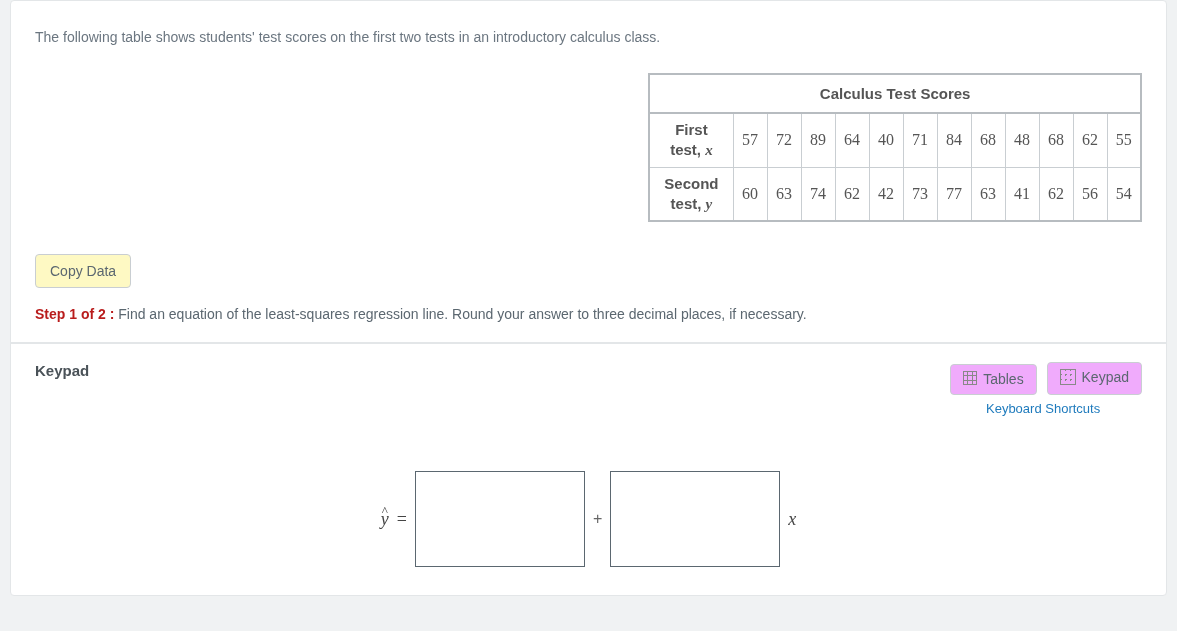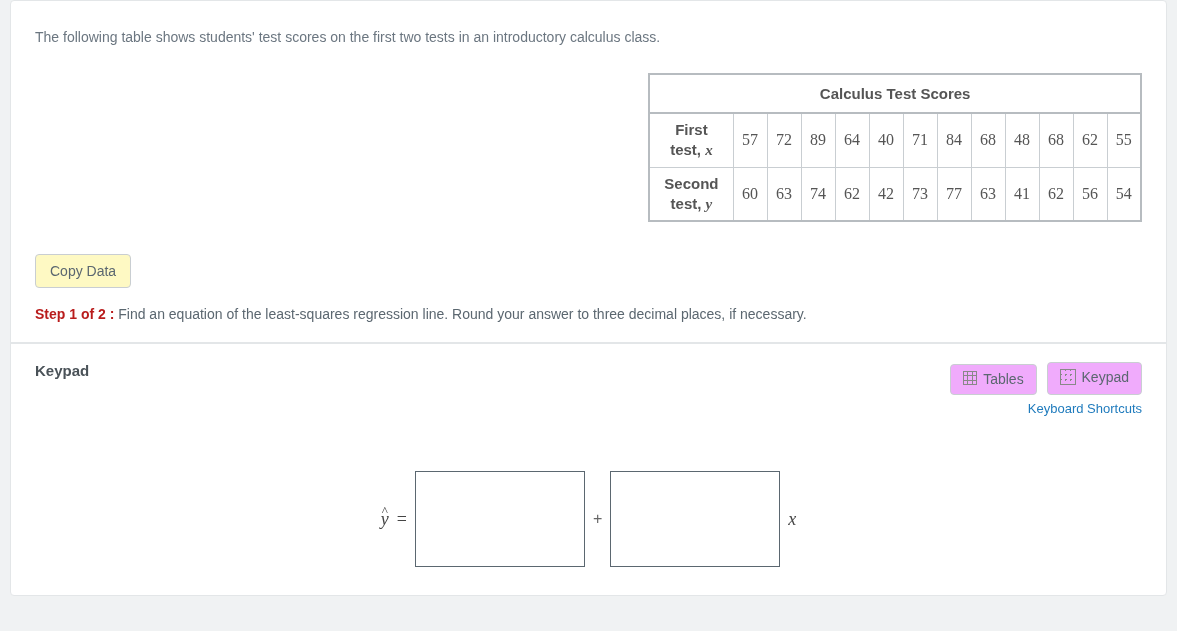--- a/index.html
+++ b/index.html
@@ -110,20 +110,21 @@
     border-radius: 4px;
     cursor: pointer;
     font-size: 14px;
     margin-left: 6px;
   }
   .kb-shortcuts {
     color: #1f7bbd;
     font-size: 13px;
     margin-top: 6px;
     cursor: pointer;
+    text-align: center;
   }
   .equation-row {
     display: flex;
     justify-content: center;
     align-items: center;
     margin-top: 55px;
     gap: 8px;
     font-family: Georgia, "Times New Roman", serif;
     font-size: 18px;
     color: #444;

